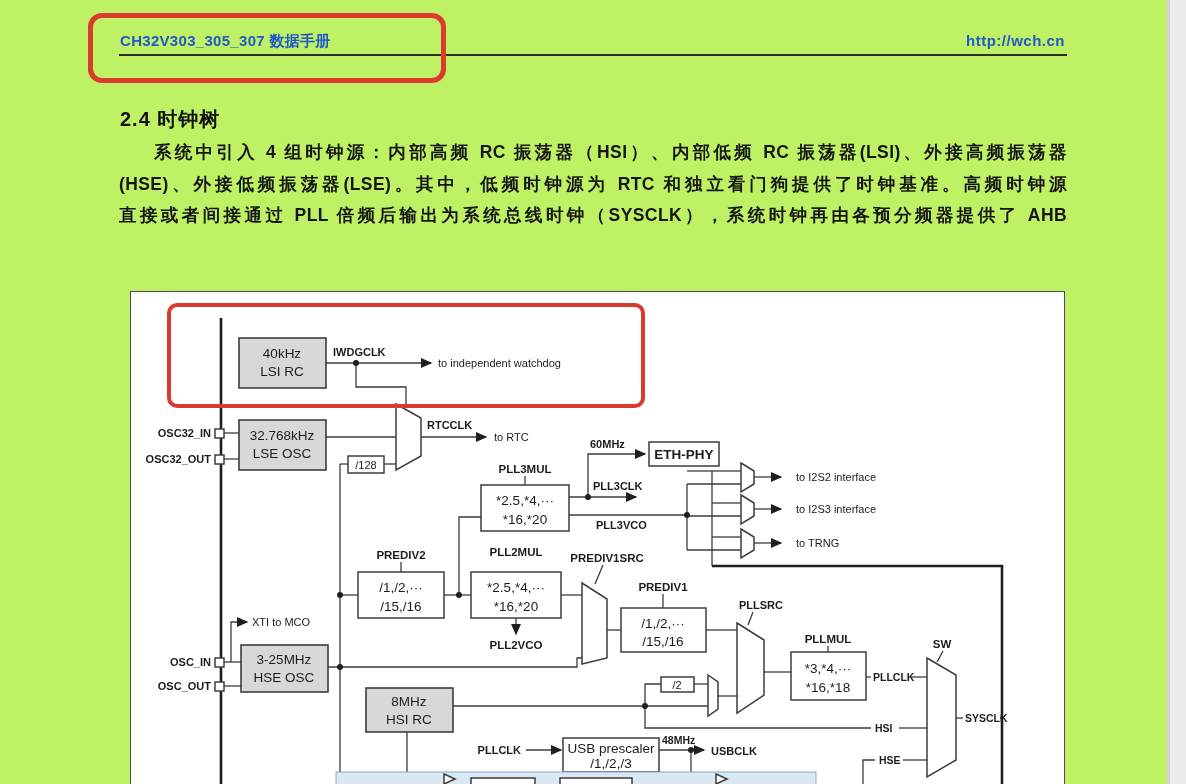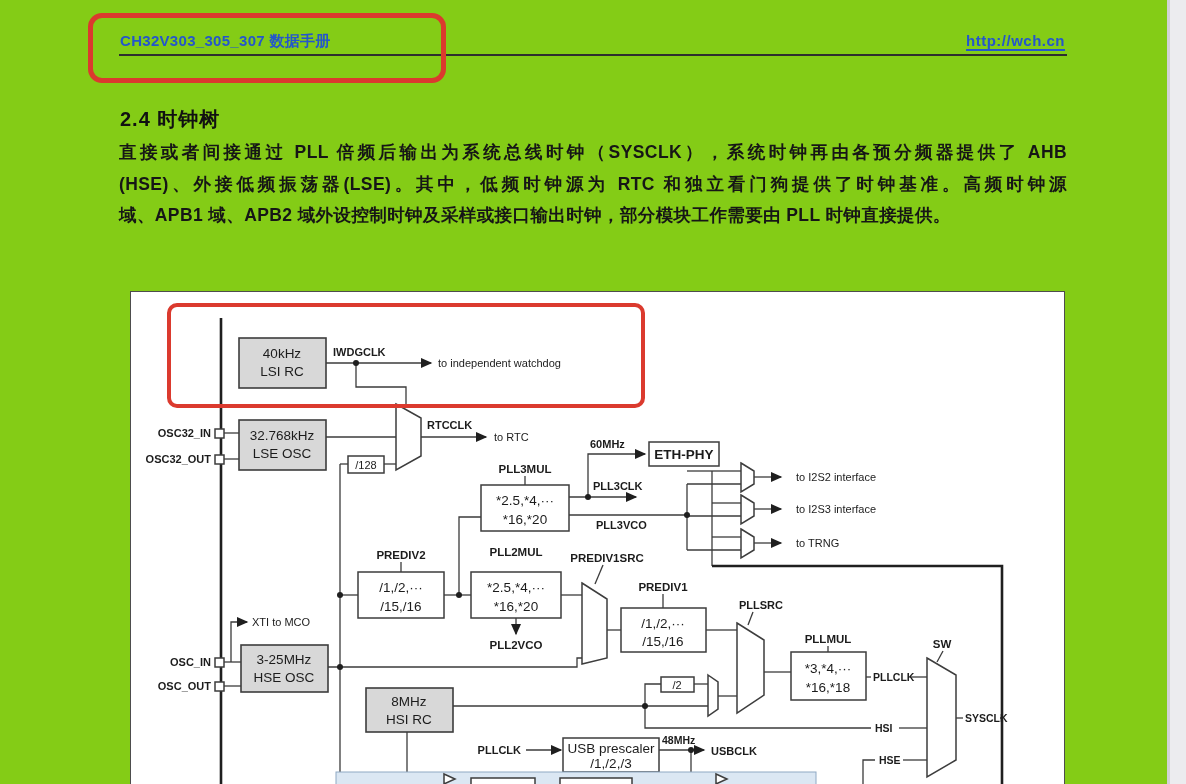--- a/index.html
+++ b/index.html
@@ -1,27 +1,27 @@
 <!DOCTYPE html>
 <html style="--annotation_red: #db3a2e; --link_blue: #2456cc; --block_gray: #d8d8d8; --band_blue: #dbe7f3;"><head>
 <meta charset="utf-8">
 <style>
   html,body{margin:0;padding:0;}
   body{background:#ffffff;font-family:"Liberation Sans",sans-serif;}
-  .page{position:relative;width:1186px;height:784px;background:#84cc16;overflow:hidden;}
+  .page{position:relative;width:1186px;height:784px;background:#bef264;overflow:hidden;}
 
   
   .page-edge{position:absolute;top:0;left:1167px;width:3px;height:784px;background:#d2d2d7;}
   .gutter{position:absolute;top:0;left:1170px;width:16px;height:784px;background:#ececef;}
 
   
   .hdr-title{position:absolute;left:120px;top:32px;font-size:15px;font-weight:700;
              color:var(--link_blue);letter-spacing:.3px;white-space:nowrap;}
   .hdr-link{position:absolute;top:32px;right:121px;font-size:15px;font-weight:700;
-            color:var(--link_blue);text-decoration:underline;text-underline-offset:3px;
+            color:var(--link_blue);text-underline-offset:3px;
             text-decoration-thickness:2px;letter-spacing:.5px;white-space:nowrap;}
   .hdr-rule{position:absolute;left:119px;top:54px;width:948px;height:2px;background:#2e2e2e;}
 
   
   .annot{position:absolute;border:5px solid var(--annotation_red);border-radius:14px;}
   .annot1{left:88px;top:13px;width:348px;height:60px;}
   .annot2{left:167px;top:303px;width:470px;height:97px;border-width:4px;border-radius:10px;}
 
   
   .sec-title{position:absolute;left:120px;top:106px;font-size:20px;font-weight:700;color:#111;
@@ -56,23 +56,23 @@
 
 <div class="page">
 
   <div class="hdr-title">CH32V303_305_307 数据手册</div>
   <div class="hdr-link">http://wch.cn</div>
   <div class="hdr-rule"></div>
   <div class="annot annot1"></div>
 
   <div class="sec-title">2.4 时钟树</div>
   <div class="para">
+    <div class="ln jl first">系统中引入 4 组时钟源：内部高频 RC 振荡器（HSI）、内部低频 RC 振荡器(LSI)、外接高频振荡器</div>
+    <div class="ln jl">(HSE)、外接低频振荡器(LSE)。其中，低频时钟源为 RTC 和独立看门狗提供了时钟基准。高频时钟源</div>
     <div class="ln jl">直接或者间接通过 PLL 倍频后输出为系统总线时钟（SYSCLK），系统时钟再由各预分频器提供了 AHB</div>
-    <div class="ln jl">(HSE)、外接低频振荡器(LSE)。其中，低频时钟源为 RTC 和独立看门狗提供了时钟基准。高频时钟源</div>
-    <div class="ln">域、APB1 域、APB2 域外设控制时钟及采样或接口输出时钟，部分模块工作需要由 PLL 时钟直接提供。</div>
   </div>
 
   <div class="diagram">
   <svg width="930" height="493" viewBox="0 0 930 493">
     <defs>
       <marker id="arr" markerWidth="10" markerHeight="9" refX="8" refY="4" orient="auto">
         <path d="M0,0 L9,4 L0,8 z" fill="#1f1f1f"></path>
       </marker>
     </defs>
 

